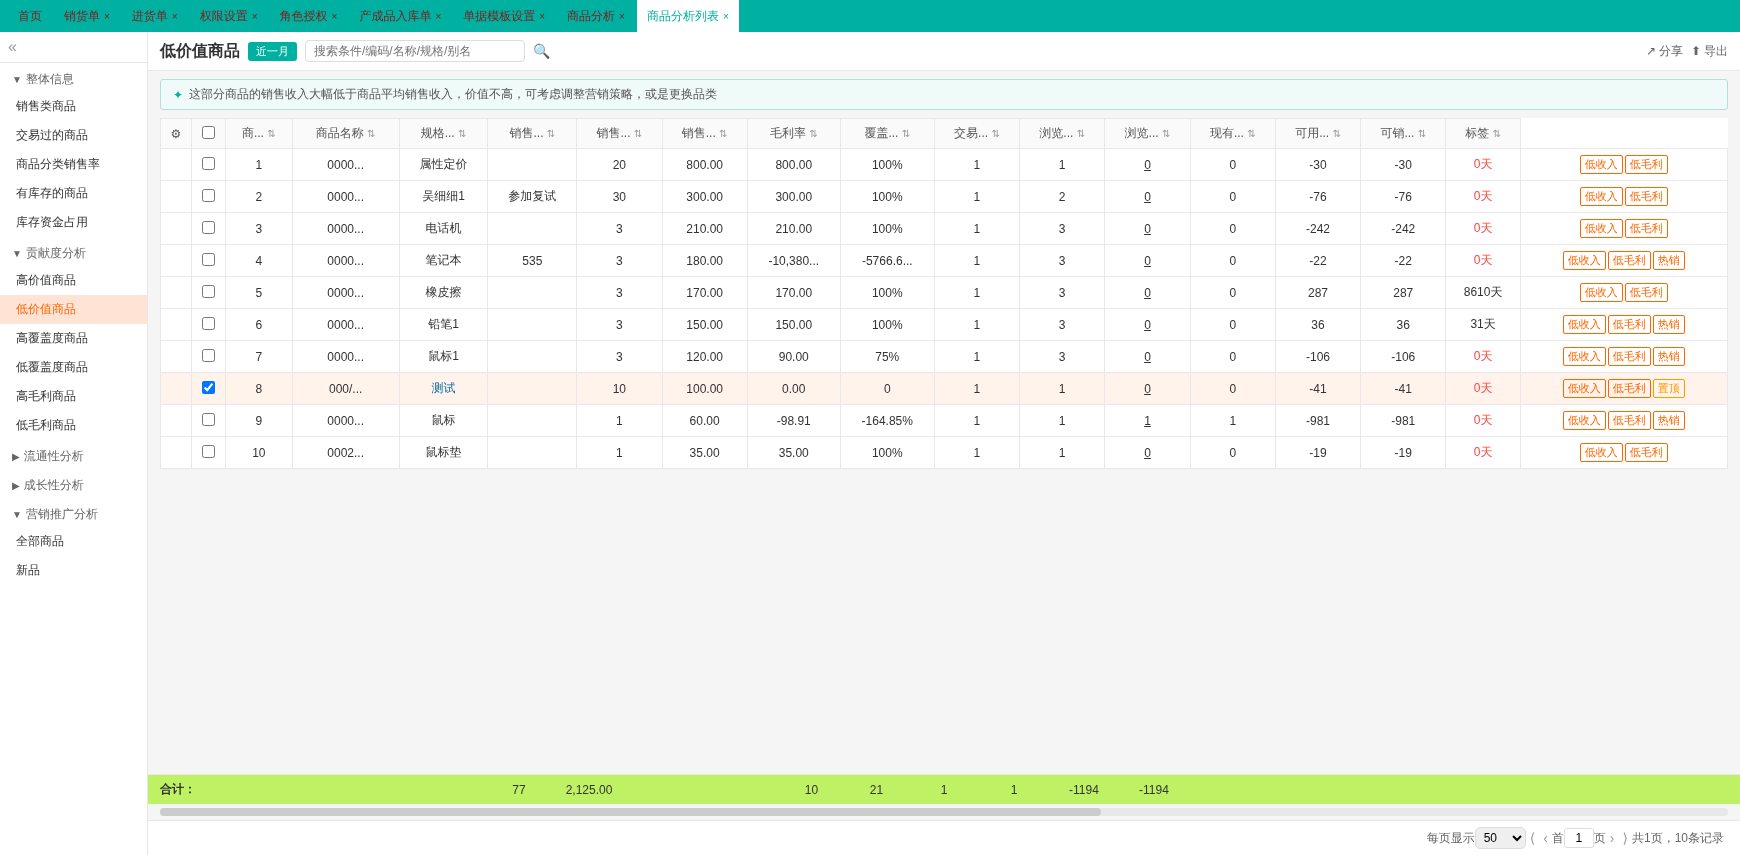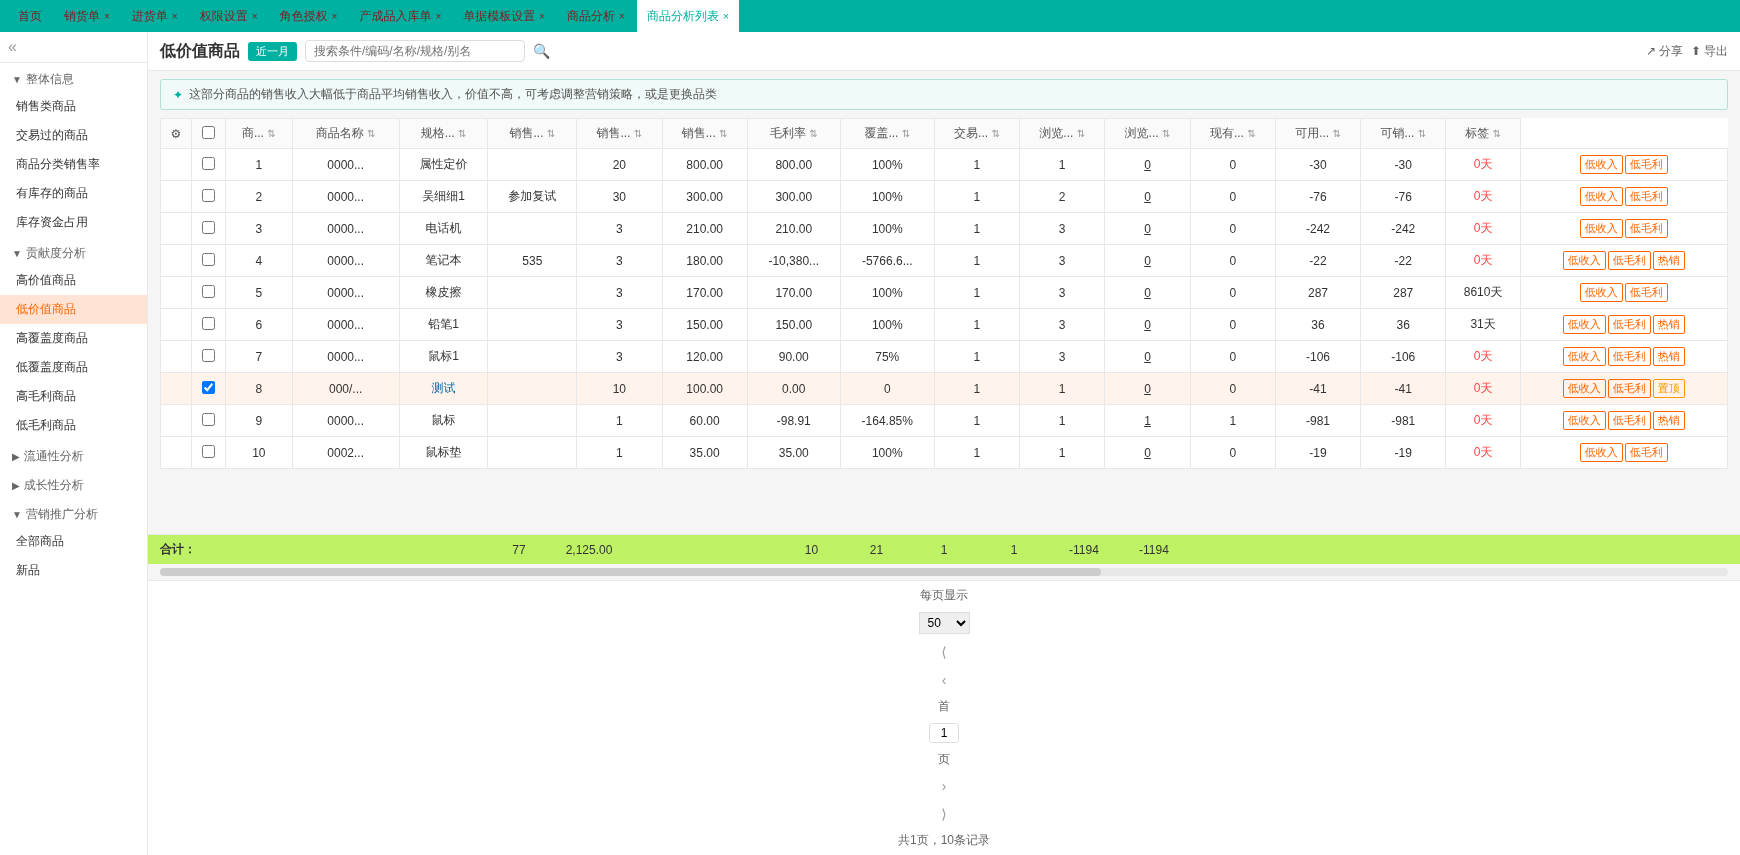--- a/index.html
+++ b/index.html
@@ -185,28 +185,26 @@
     .footer-label { font-weight: bold; margin-right: 8px; }
 
     
     .pagination-bar {
       background: #fff;
       border-top: 1px solid #e8e8e8;
       padding: 6px 16px;
       display: flex;
       align-items: center;
       justify-content: flex-end;
-      gap: 8px;
-      font-size: 12px;
-      flex-direction: column;
+      font-size: 12px;
     }
     .page-size-label { color: #666; }
     .page-size-select {
       border: 1px solid #ddd;
-      border-radius: 0;
+      border-radius: 5px;
       padding: 2px 4px;
       font-size: 12px;
       cursor: pointer;
     }
     .page-nav-btn {
       color: #999;
       cursor: pointer;
       padding: 2px 4px;
       border: none;
       background: none;

